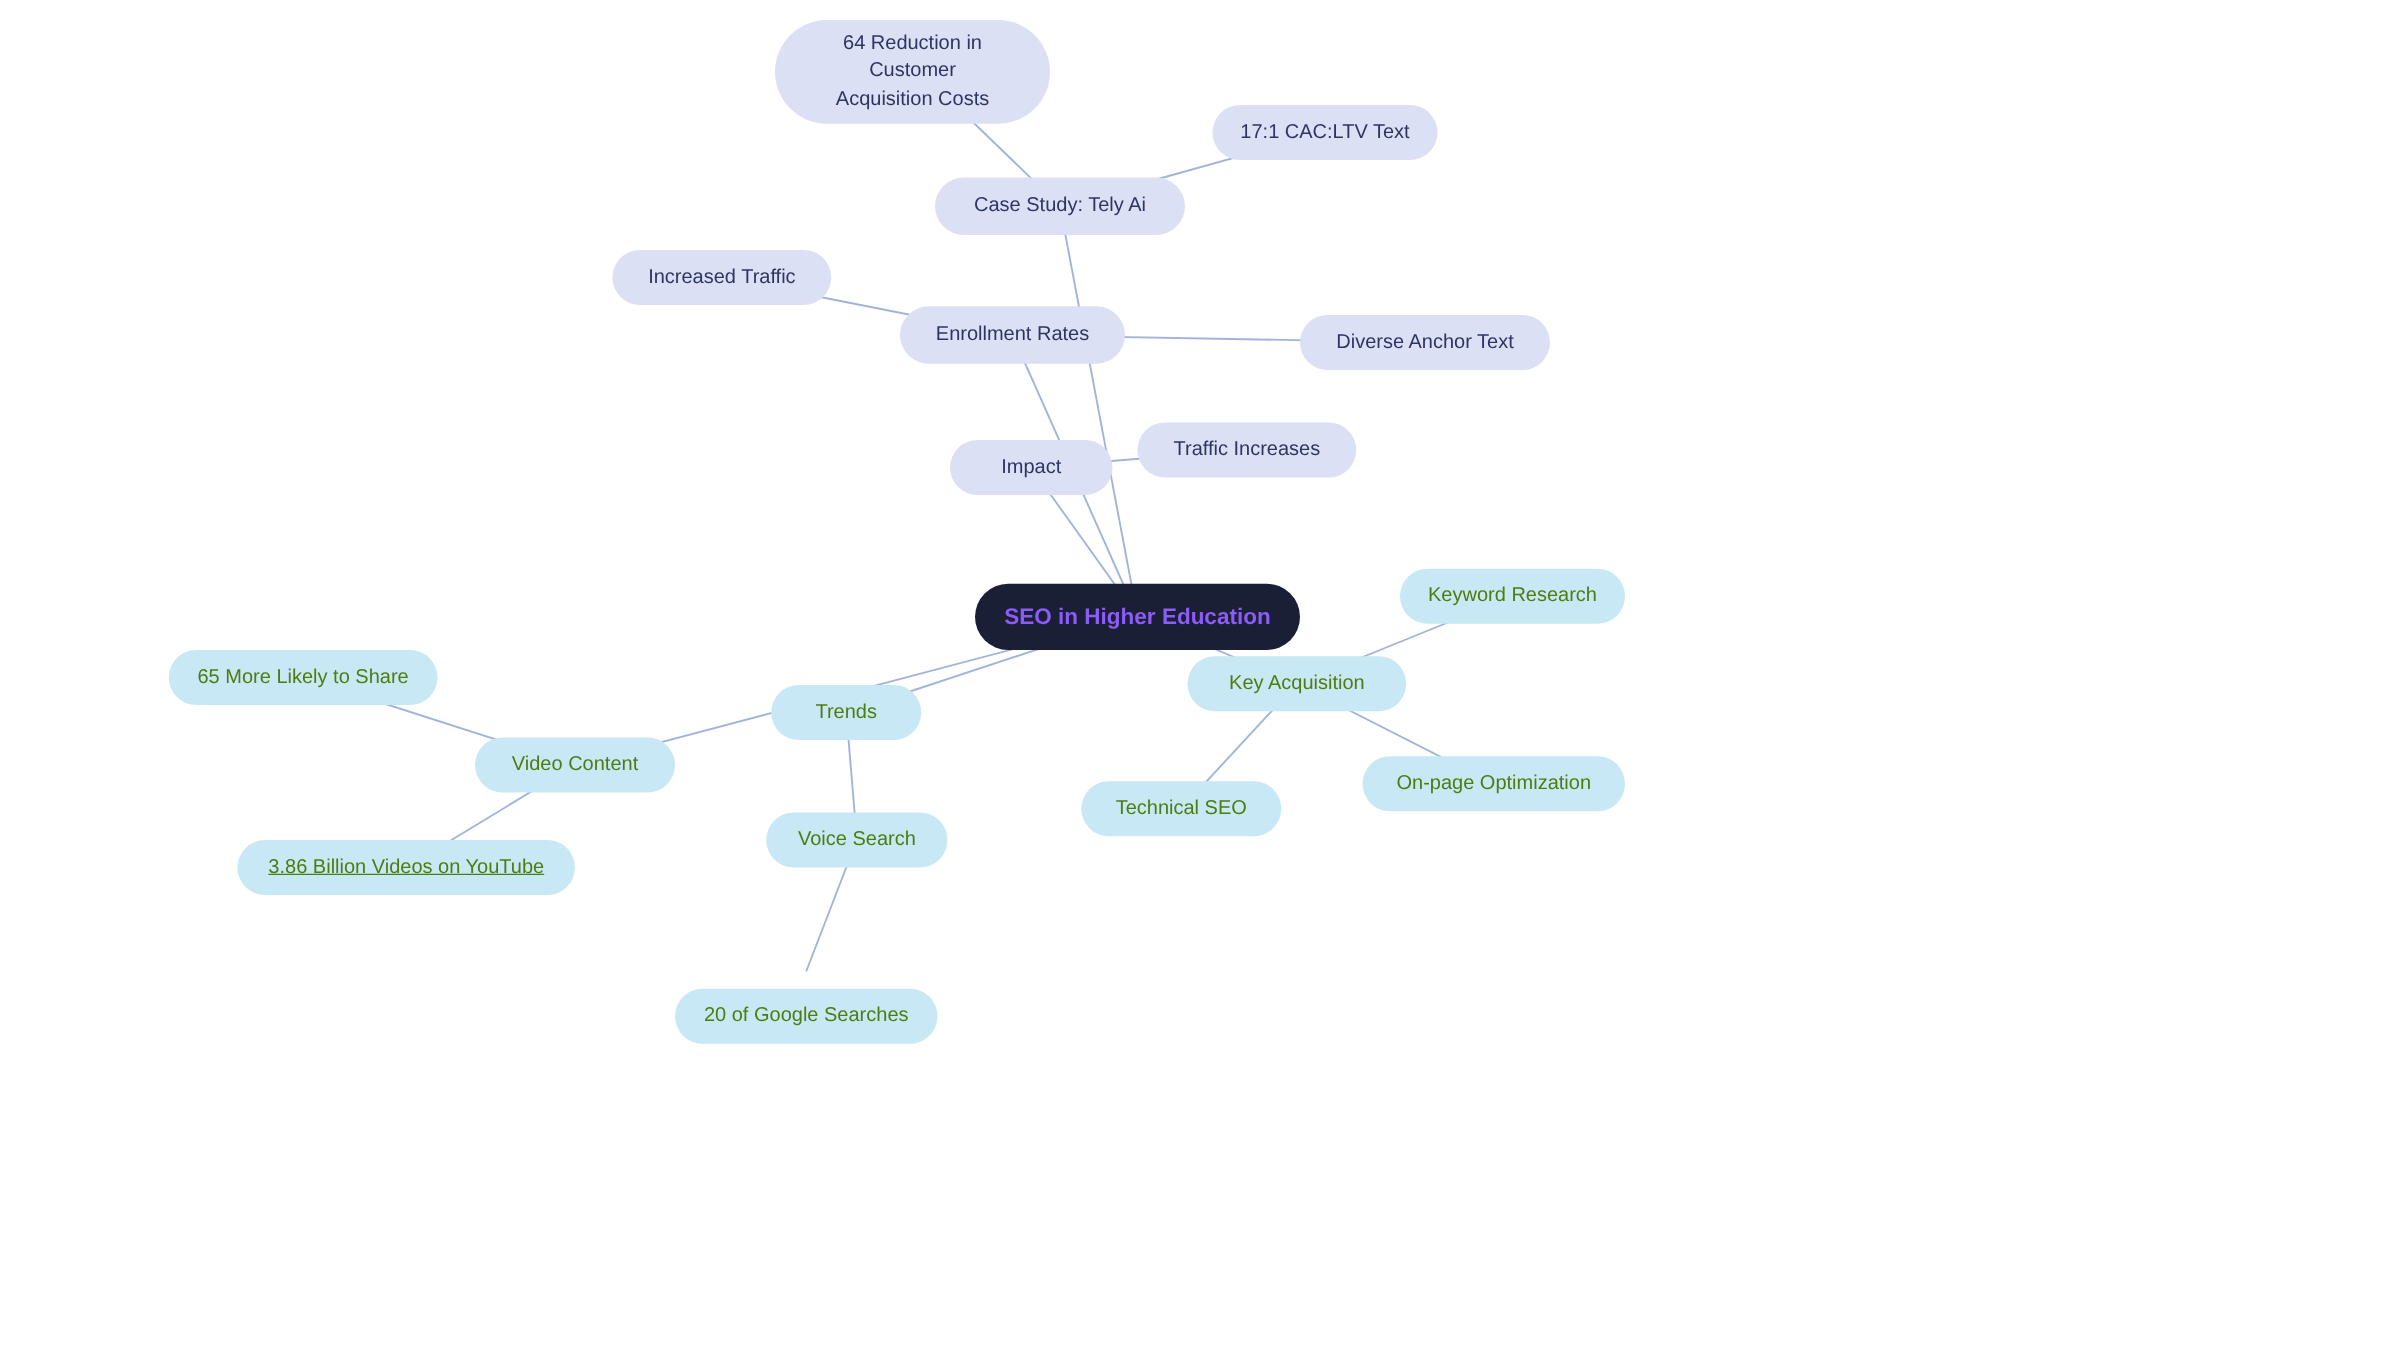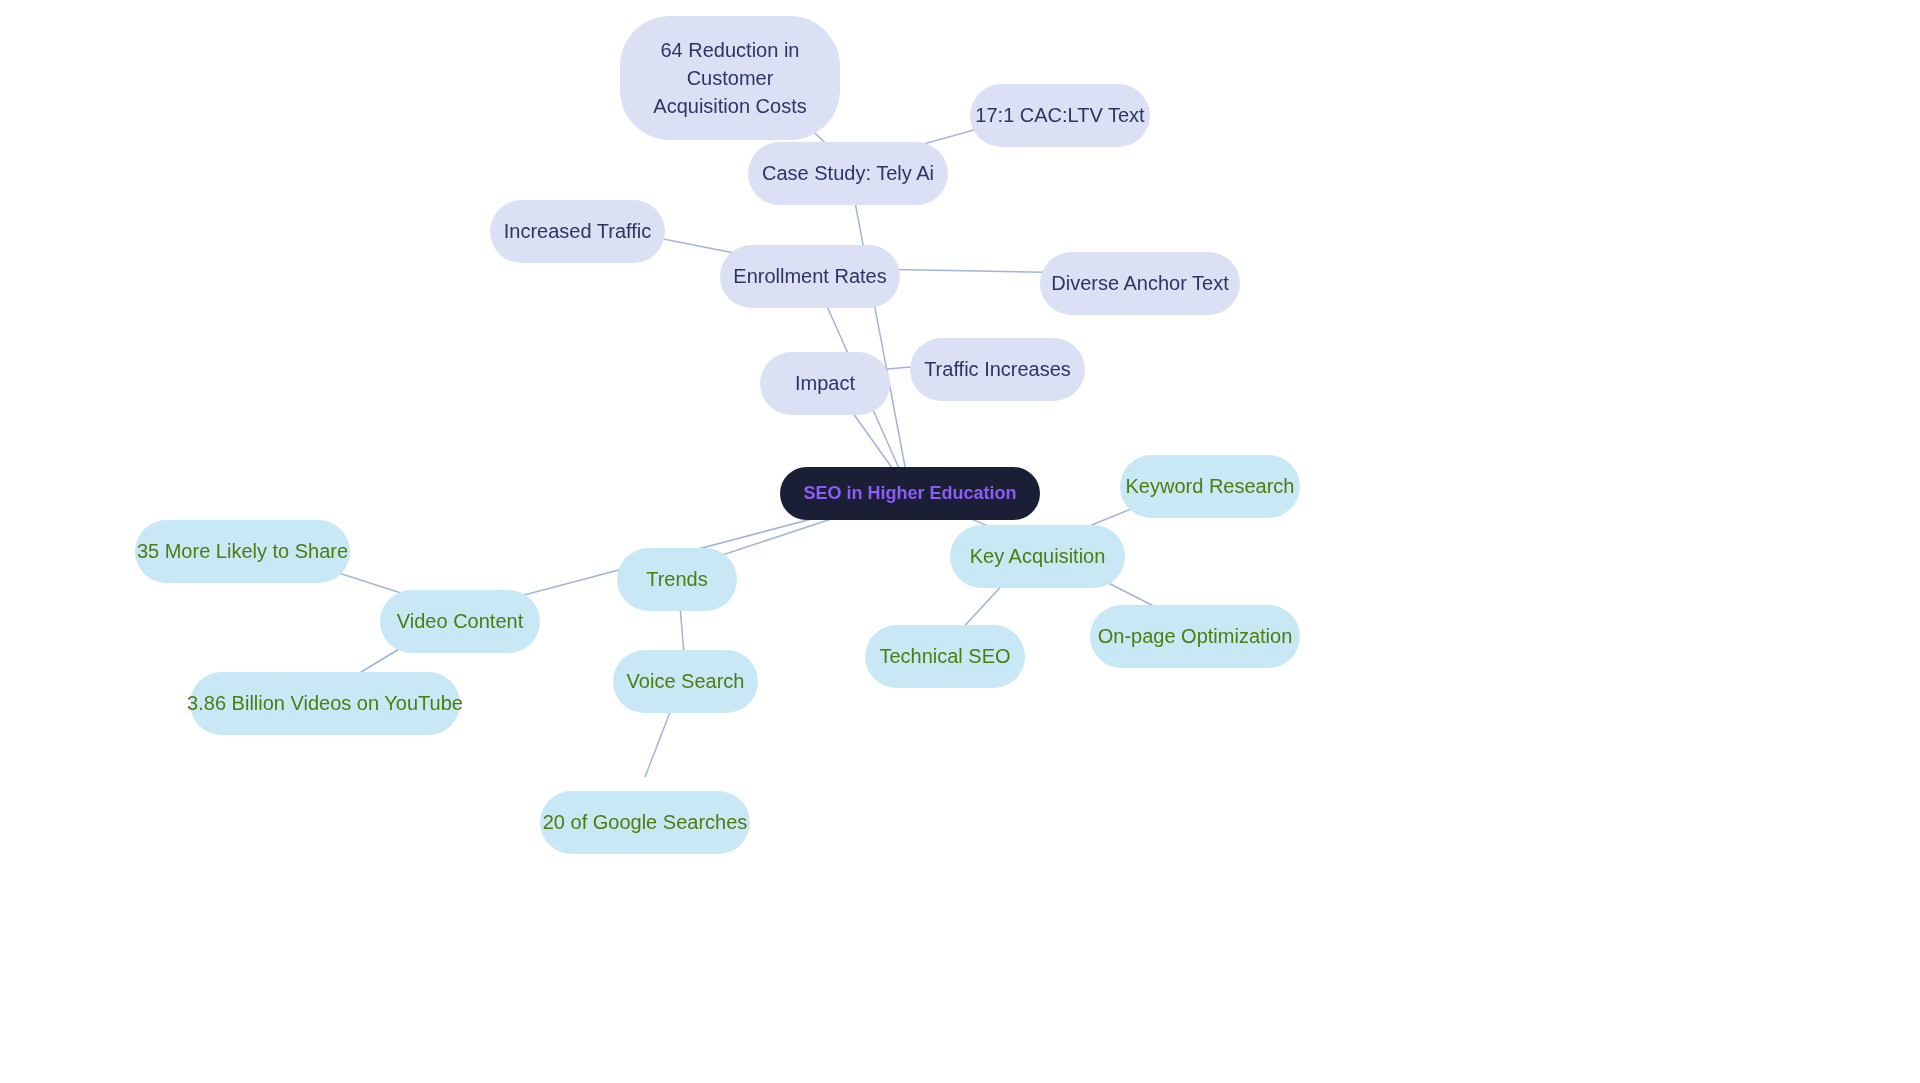--- a/index.html
+++ b/index.html
@@ -23,23 +23,23 @@
       height: 1083px;
       pointer-events: none;
     }
     .node {
       position: absolute;
       border-radius: 50px;
       display: flex;
       align-items: center;
       justify-content: center;
       text-align: center;
-      font-size: 20px;
+      font-size: 16px;
       font-weight: 500;
-      padding: 20px 22px;
+      padding: 8px 22px;
       cursor: default;
       white-space: nowrap;
     }
     .node-purple {
       background: #dce0f5;
       color: #2d3561;
       border: none;
     }
     .node-blue {
       background: #c8e8f5;
@@ -90,15 +90,15 @@
     <div class="node node-purple" style="left: 1040px; top: 252px; width: 200px; min-height: 44px; text-align: center;">Diverse Anchor Text</div>
     <div class="node node-purple" style="left: 910px; top: 338px; width: 175px; min-height: 44px;">Traffic Increases</div>
     <div class="node node-blue" style="left: 950px; top: 525px; width: 175px; min-height: 44px;">Key Acquisition</div>
     <div class="node node-blue" style="left: 1120px; top: 455px; width: 180px; min-height: 44px;">Keyword Research</div>
     <div class="node node-blue" style="left: 865px; top: 625px; width: 160px; min-height: 44px;">Technical SEO</div>
     <div class="node node-blue" style="left: 1090px; top: 605px; width: 210px; min-height: 44px;">On-page Optimization</div>
     <div class="node node-blue" style="left: 617px; top: 548px; width: 120px; min-height: 44px;">Trends</div>
     <div class="node node-blue" style="left: 613px; top: 650px; width: 145px; min-height: 44px;">Voice Search</div>
     <div class="node node-blue" style="left: 540px; top: 755px; width: 210px; min-height: 44px; margin-top: 36px;">20 of Google Searches</div>
     <div class="node node-blue" style="left: 380px; top: 590px; width: 160px; min-height: 44px;">Video Content</div>
-    <div class="node node-blue" style="left: 135px; top: 520px; width: 215px; min-height: 44px;">35 More Likely to Share</div>
-    <div class="node node-blue" style="left: 190px; top: 672px; width: 270px; min-height: 44px;">3.86 Billion Videos on YouTube</div>
+    <div class="node node-blue" style="left: 135px; top: 520px; width: 215px; min-height: 44px;">65 More Likely to Share</div>
+    <div class="node node-blue" style="left: 190px; top: 672px; width: 270px; min-height: 44px; text-decoration: underline;">3.86 Billion Videos on YouTube</div>
   </div>
 
 </body></html>

